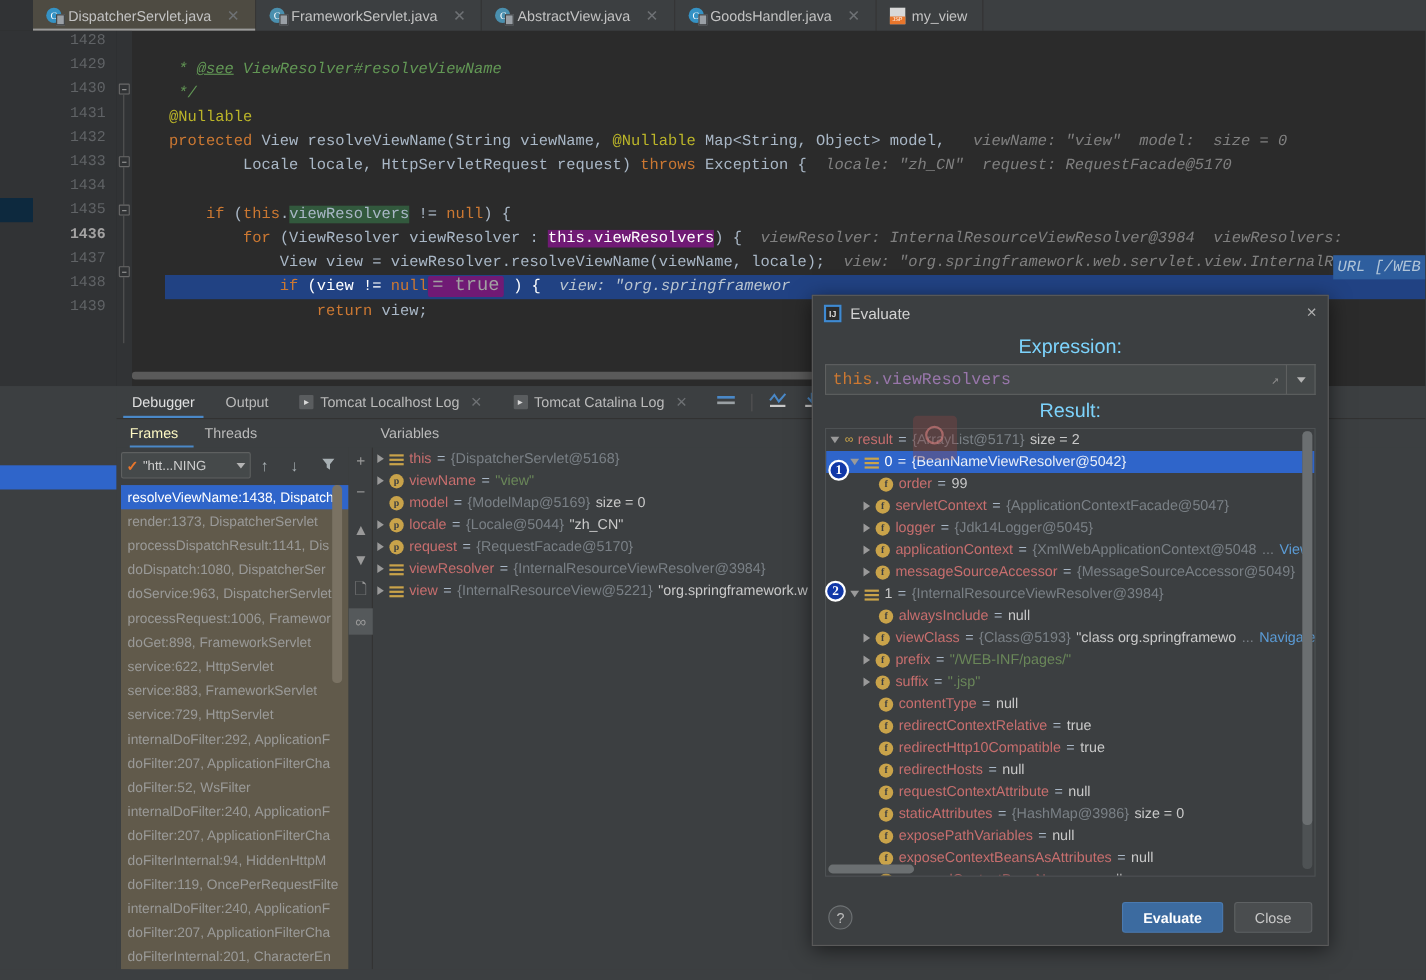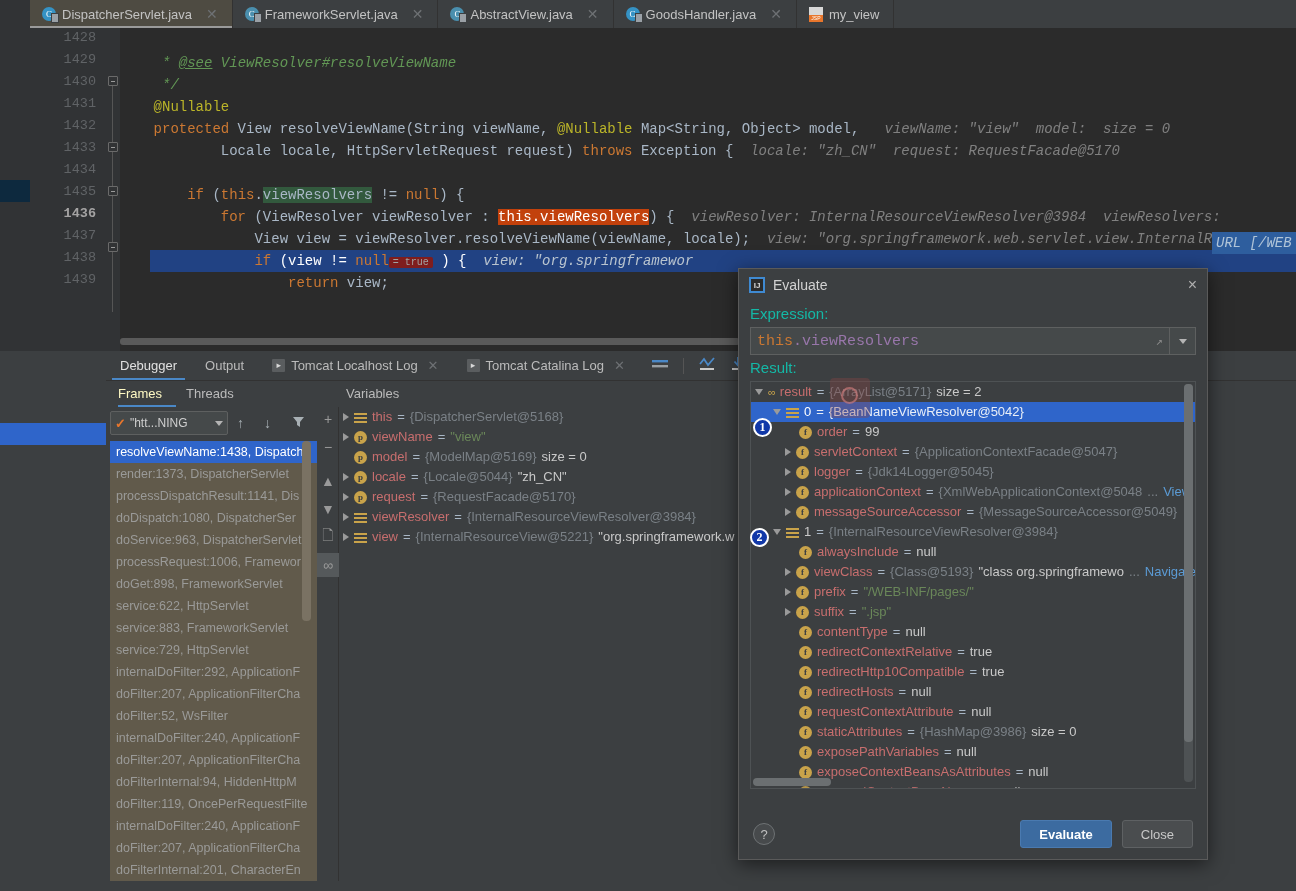--- a/index.html
+++ b/index.html
@@ -103,24 +103,24 @@
   .hl-row {
     position: absolute; left: 30px; right: 0; height: 22px; background: #214283;
   }
   .k { color: #cc7832; }
   .cmt { color: #629755; font-style: italic; }
   .cmt u { text-decoration: underline; }
   .id { color: #a9b7c6; }
   .ann { color: #bbb529; }
   .hint { color: #808080; font-style: italic; }
   .sel-grn { background: #32593d; }
-  .sel-blu { background: #c2410c; }
+  .sel-blu { background: #701a75; }
   .inlval {
-    background: #7f1d1d; color: #a2a2a2; border-radius: 2px;
-    padding: 0 4px; font-size: 10px; font-style: normal;
+    background: #701a75; color: #a2a2a2; border-radius: 2px;
+    padding: 0 4px; font-size: 17px; font-style: normal;
   }
   .urlbadge {
     position: absolute; background: #2e5e9e; color: #b0c4d8;
     font-family: "Liberation Mono", monospace; font-style: italic; font-size: 14px;
     padding: 0 4px; height: 22px; line-height: 22px;
   }
   .ed-hscroll {
     position: absolute; left: 120px; bottom: 6px; width: 620px; height: 7px;
     background: #5a5a5a; border-radius: 3px;
   }
@@ -272,21 +272,21 @@
   }
   .ij-logo {
     width: 16px; height: 16px; border: 2px solid #3f8ad2; background: #2b2b2b;
     color: #d8d8d8; font-size: 8px; font-weight: bold;
     display: flex; align-items: center; justify-content: center;
     font-family: "Liberation Sans", sans-serif;
   }
   .dlg-title-text { font-size: 14px; color: #d2d2d2; }
   .dlg-close { margin-left: auto; color: #b0b0b0; font-size: 16px; }
   .dlg-body { padding: 0 11px; }
-  .dlg-lbl { font-size: 15px; color: #14b8a6; margin: 4px 0 5px; }
+  .dlg-lbl { font-size: 18px; color: #7dd3fc; margin: 4px 0 5px; text-align: center; }
   .expr-wrap { display: flex; align-items: stretch; gap: 0; }
   .expr-field {
     flex: 1; height: 28px; background: #45494a; border: 1px solid #5e6060;
     display: flex; align-items: center; padding: 0 6px;
     font-family: "Liberation Mono", monospace; font-size: 15px;
   }
   .expr-expand { margin-left: auto; color: #8a8a8a; font-size: 12px; }
   .expr-drop {
     width: 26px; height: 28px; background: #45494a; border: 1px solid #5e6060;
     border-left: none; display: flex; align-items: center; justify-content: center;

